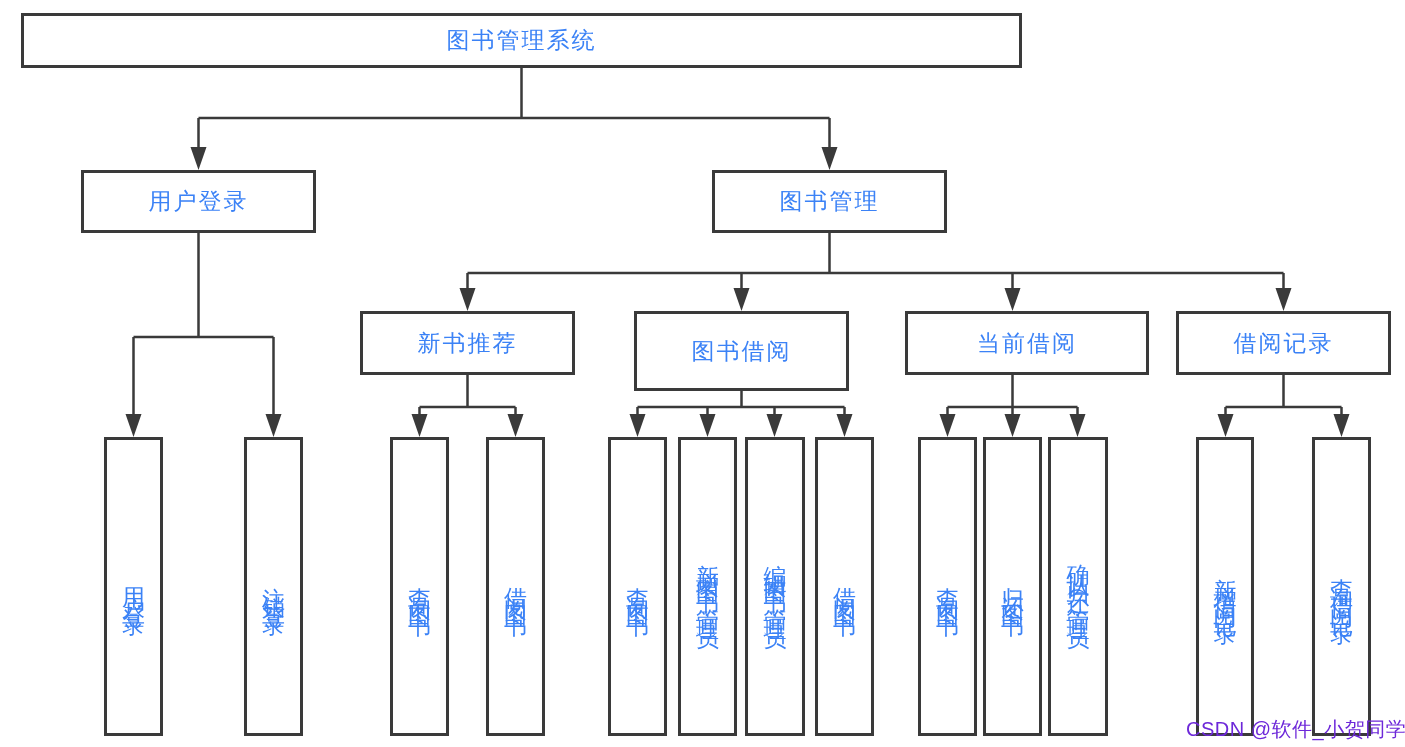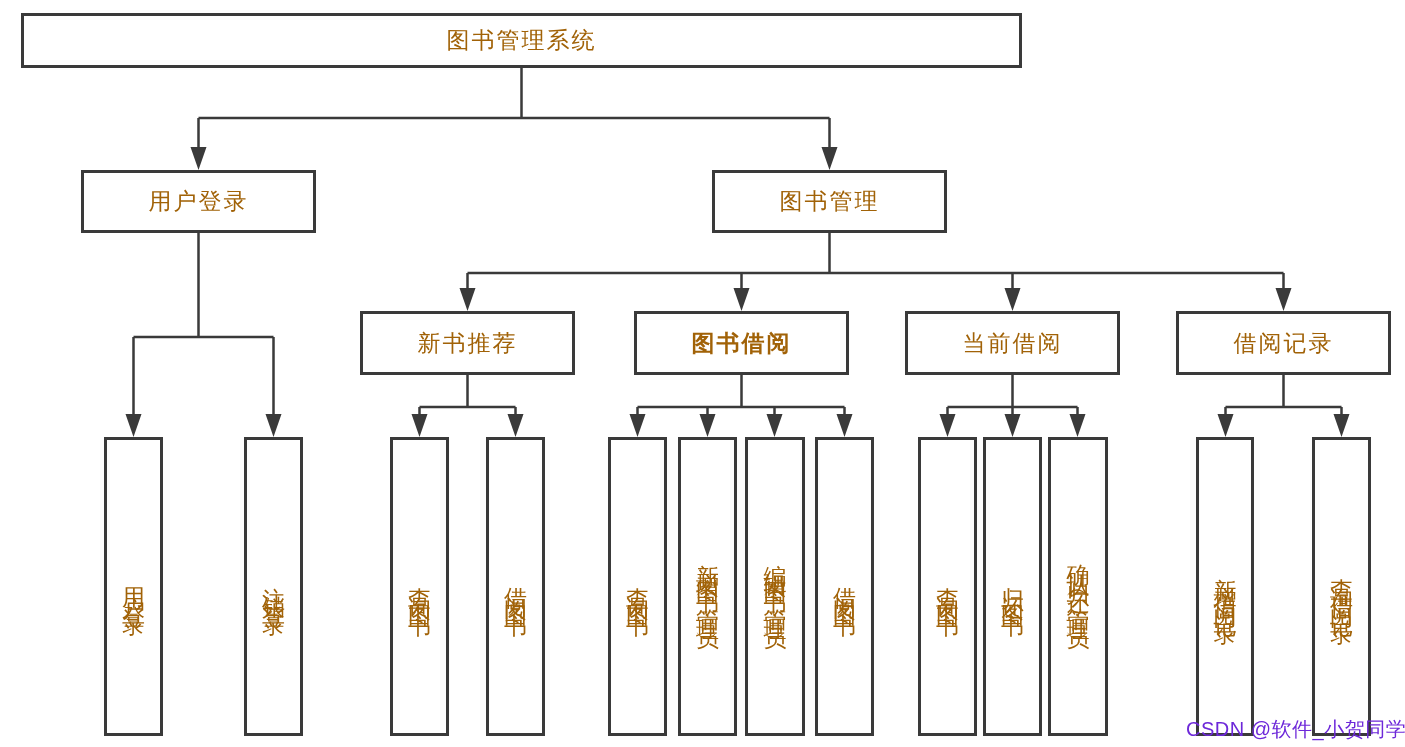--- a/index.html
+++ b/index.html
@@ -28,21 +28,21 @@
     box-sizing: border-box;
     border: 3px solid #3a3a3a;
     background: #ffffff;
     display: flex;
     align-items: center;
     justify-content: center;
   }
   .box .lbl {
     font-size: 23px;
     letter-spacing: 2px;
-    color: #a16207;
+    color: #3b82f6;
     white-space: nowrap;
   }
   .box.vertical .lbl {
     writing-mode: vertical-rl;
     text-orientation: mixed;
     letter-spacing: 9px;
     white-space: normal;
     line-height: 1;
   }
   .watermark {
@@ -85,24 +85,24 @@
   <div class="box" style="left:81px; top:170px; width:235px; height:63px;">
     <span class="lbl">用户登录</span>
   </div>
   <div class="box" style="left:712px; top:170px; width:235px; height:63px;">
     <span class="lbl">图书管理</span>
   </div>
 
   <div class="box" style="left:360px; top:311px; width:215px; height:64px;">
     <span class="lbl">新书推荐</span>
   </div>
-  <div class="box" style="left:634px; top:311px; width:215px; height:64px;font-weight:bold;">
+  <div class="box" style="left:634px; top:311px; width:215px; height:80px;">
     <span class="lbl">图书借阅</span>
   </div>
-  <div class="box" style="left:905px; top:311px; width:215px; height:64px;">
+  <div class="box" style="left:905px; top:311px; width:244px; height:64px;">
     <span class="lbl">当前借阅</span>
   </div>
   <div class="box" style="left:1176px; top:311px; width:215px; height:64px;">
     <span class="lbl">借阅记录</span>
   </div>
 
   <div class="box vertical" style="left:104px; top:437px; width:59px; height:299px;">
     <span class="lbl">用户登录</span>
   </div>
   <div class="box vertical" style="left:244px; top:437px; width:59px; height:299px;">

